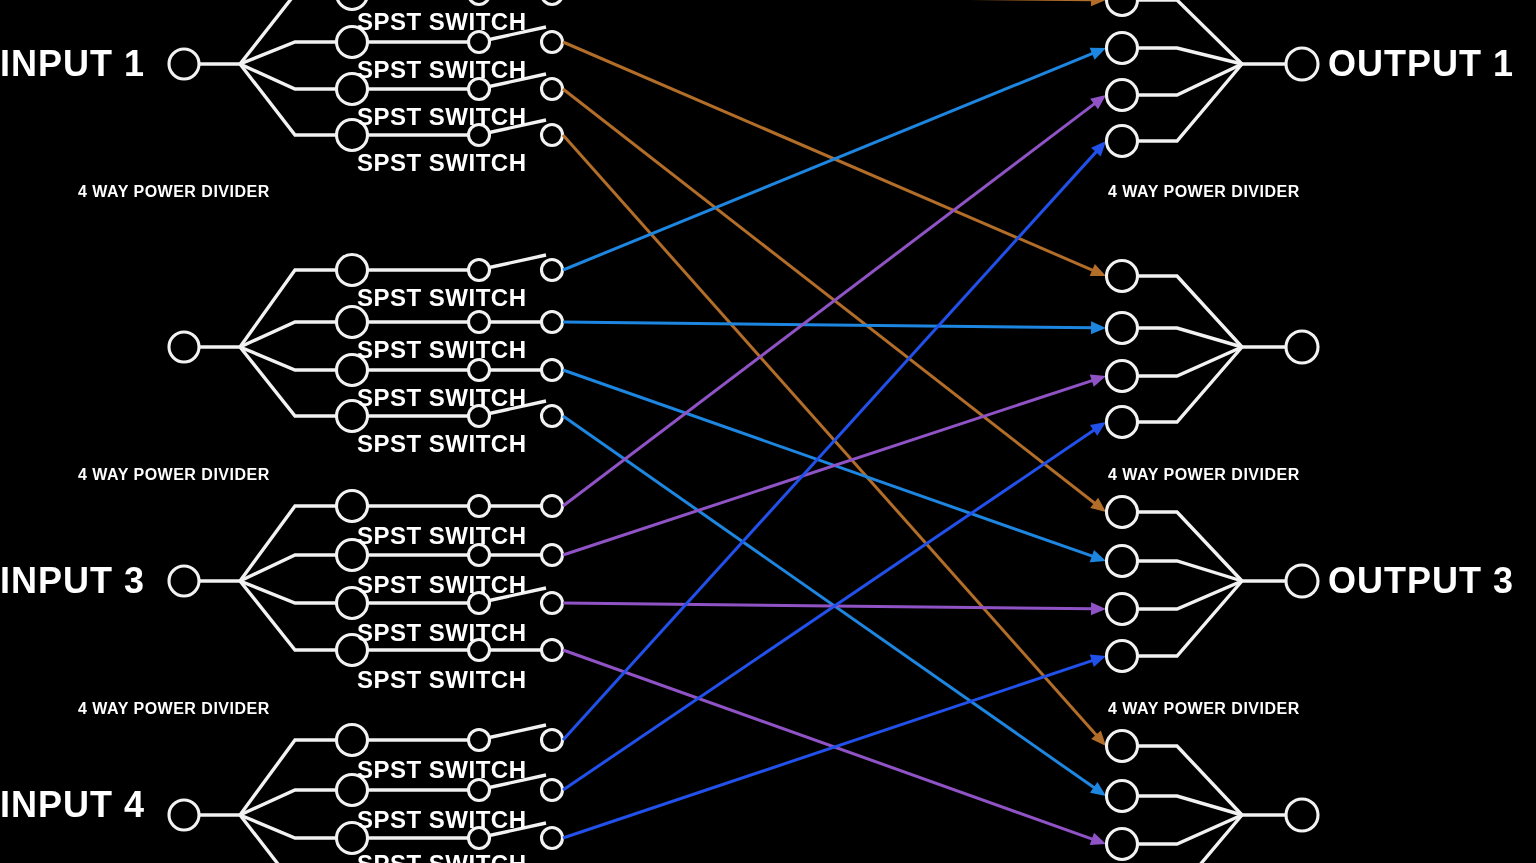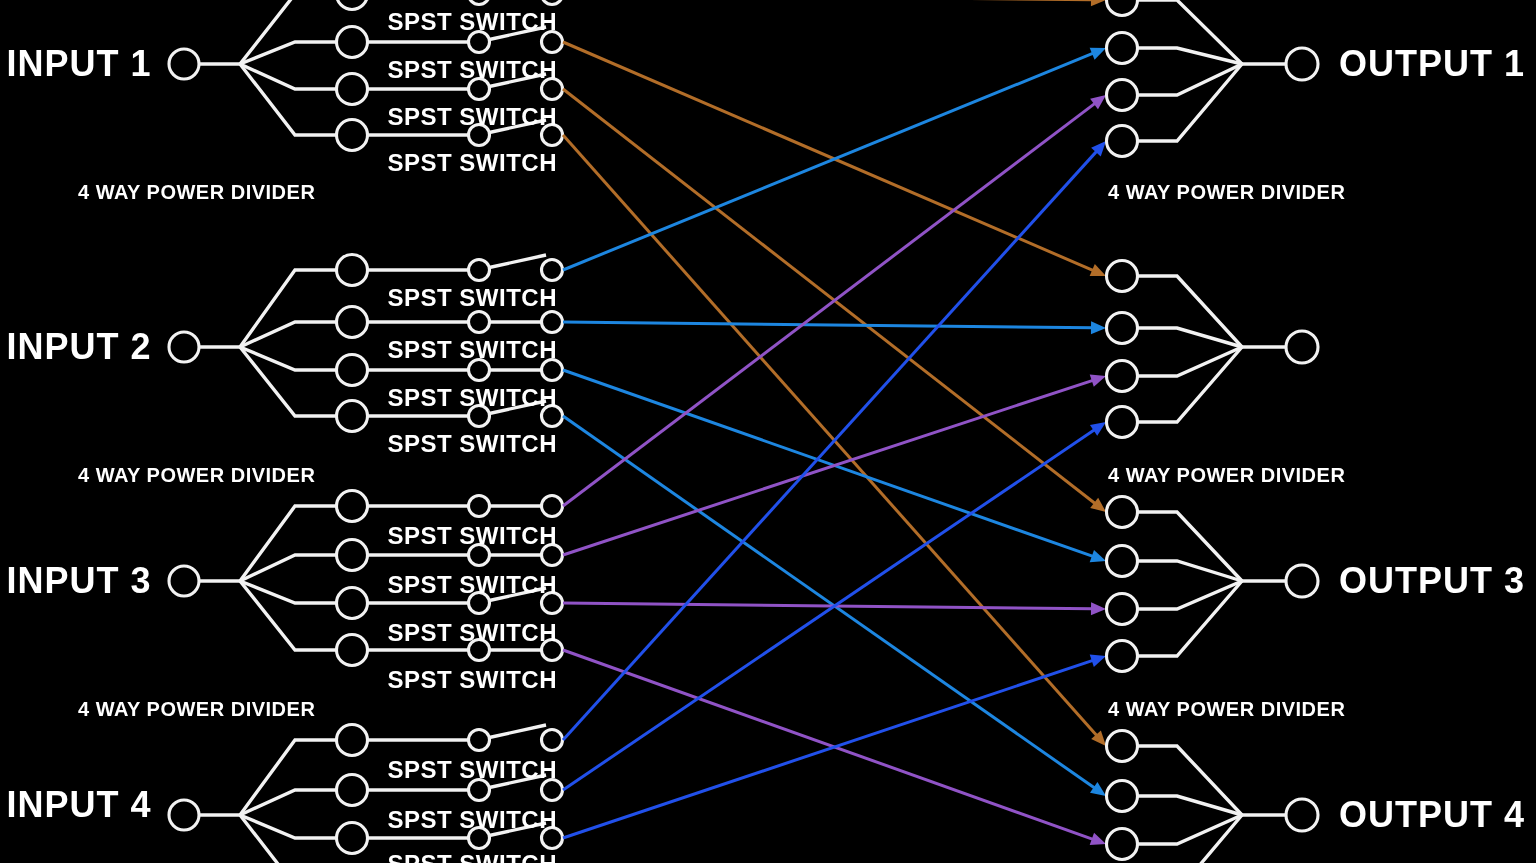--- a/index.html
+++ b/index.html
@@ -1,24 +1,24 @@
 <!DOCTYPE html>
 <html><head>
 <meta charset="utf-8">
 <style>
   html,body{margin:0;padding:0;background:#000;}
   .stage{position:relative;width:1536px;height:863px;background:#000;overflow:hidden;
          font-family:"Liberation Sans","DejaVu Sans",sans-serif;}
   .stage svg{position:absolute;left:0;top:0;}
   .lbl{position:absolute;color:#fff;font-weight:bold;white-space:nowrap;}
   .io-lbl{font-size:36px;height:50px;line-height:50px;letter-spacing:1px;}
-  .in-lbl{left:0;width:158px;text-align:center;}
-  .out-lbl{left:1328px;width:208px;text-align:center;}
-  .sw-lbl{left:357px;width:200px;text-align:right;font-size:24px;height:24px;line-height:24px;letter-spacing:.5px;}
-  .dv-lbl{font-size:20px;height:24px;line-height:24px;letter-spacing:.5px;}
+  .in-lbl{left:0;width:158px;text-align:left;}
+  .out-lbl{left:1328px;width:208px;text-align:left;}
+  .sw-lbl{left:357px;width:200px;text-align:left;font-size:24px;height:24px;line-height:24px;letter-spacing:.5px;}
+  .dv-lbl{font-size:16px;height:24px;line-height:24px;letter-spacing:.5px;}
   .dv-left{left:78px;}
   .dv-right{left:1108px;}
 </style>
 </head>
 <body>
 
 <div class="stage">
 
   <svg id="diagram" width="1536" height="863" viewBox="0 0 1536 863">
       <path d="M199,64 H240" stroke="#f2f2f2" stroke-width="3.4" fill="none"></path>
@@ -193,27 +193,25 @@
       <path d="M1137.5,796 H1177 L1242,815" stroke="#f2f2f2" stroke-width="3.4" fill="none"></path>
       <circle cx="1122" cy="796" r="15.5" stroke="#f2f2f2" stroke-width="3.1" fill="#000"></circle>
       <path d="M1137.5,844 H1177 L1242,815" stroke="#f2f2f2" stroke-width="3.4" fill="none"></path>
       <circle cx="1122" cy="844" r="15.5" stroke="#f2f2f2" stroke-width="3.1" fill="#000"></circle>
       <path d="M1137.5,892 H1177 L1242,815" stroke="#f2f2f2" stroke-width="3.4" fill="none"></path>
       <circle cx="1122" cy="892" r="15.5" stroke="#f2f2f2" stroke-width="3.1" fill="#000"></circle>
       <circle cx="1302" cy="815" r="16" stroke="#f2f2f2" stroke-width="3.1" fill="#000"></circle>
     </svg>
 
   <div class="lbl io-lbl in-lbl" style="top:39px">INPUT 1</div>
-  <div class="lbl io-lbl in-lbl" style="top:322px">INPUT 2</div>
   <div class="lbl io-lbl in-lbl" style="top:556px">INPUT 3</div>
   <div class="lbl io-lbl in-lbl" style="top:780px">INPUT 4</div>
 
   <div class="lbl io-lbl out-lbl" style="top:39px">OUTPUT 1</div>
   <div class="lbl io-lbl out-lbl" style="top:556px">OUTPUT 3</div>
-  <div class="lbl io-lbl out-lbl" style="top:790px">OUTPUT 4</div>
 
   <div class="lbl sw-lbl" style="top:10px">SPST SWITCH</div>
   <div class="lbl sw-lbl" style="top:58px">SPST SWITCH</div>
   <div class="lbl sw-lbl" style="top:105px">SPST SWITCH</div>
   <div class="lbl sw-lbl" style="top:151px">SPST SWITCH</div>
   <div class="lbl sw-lbl" style="top:286px">SPST SWITCH</div>
   <div class="lbl sw-lbl" style="top:338px">SPST SWITCH</div>
   <div class="lbl sw-lbl" style="top:386px">SPST SWITCH</div>
   <div class="lbl sw-lbl" style="top:432px">SPST SWITCH</div>
   <div class="lbl sw-lbl" style="top:524px">SPST SWITCH</div>

